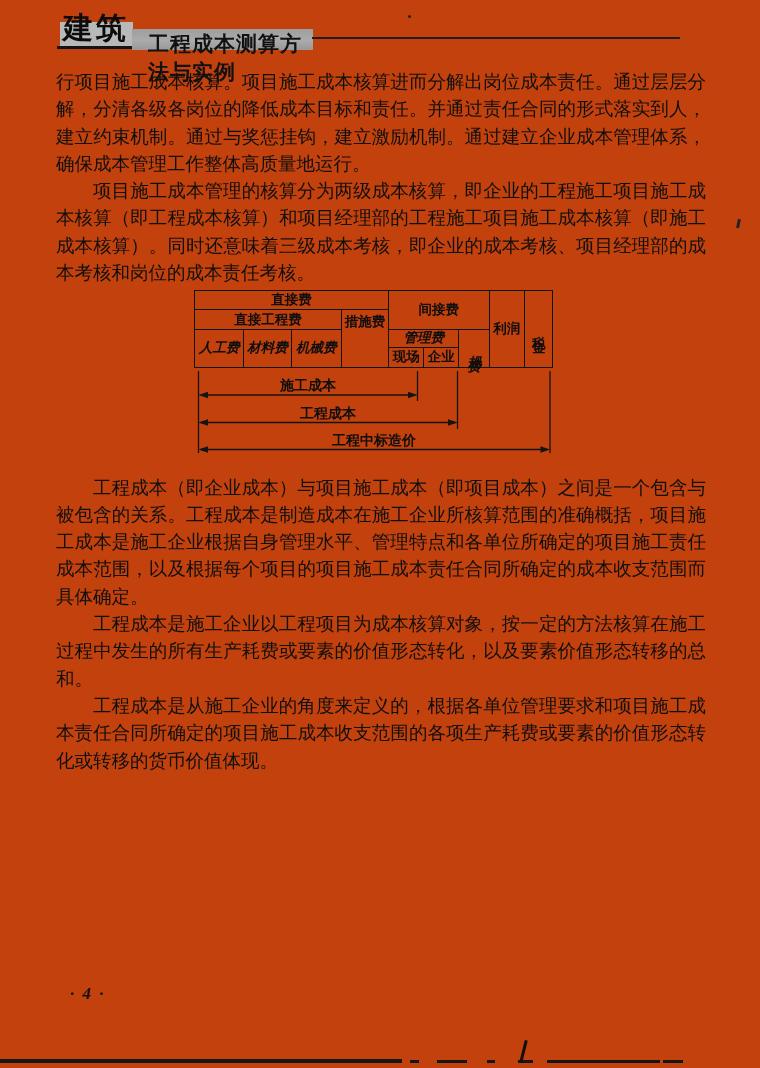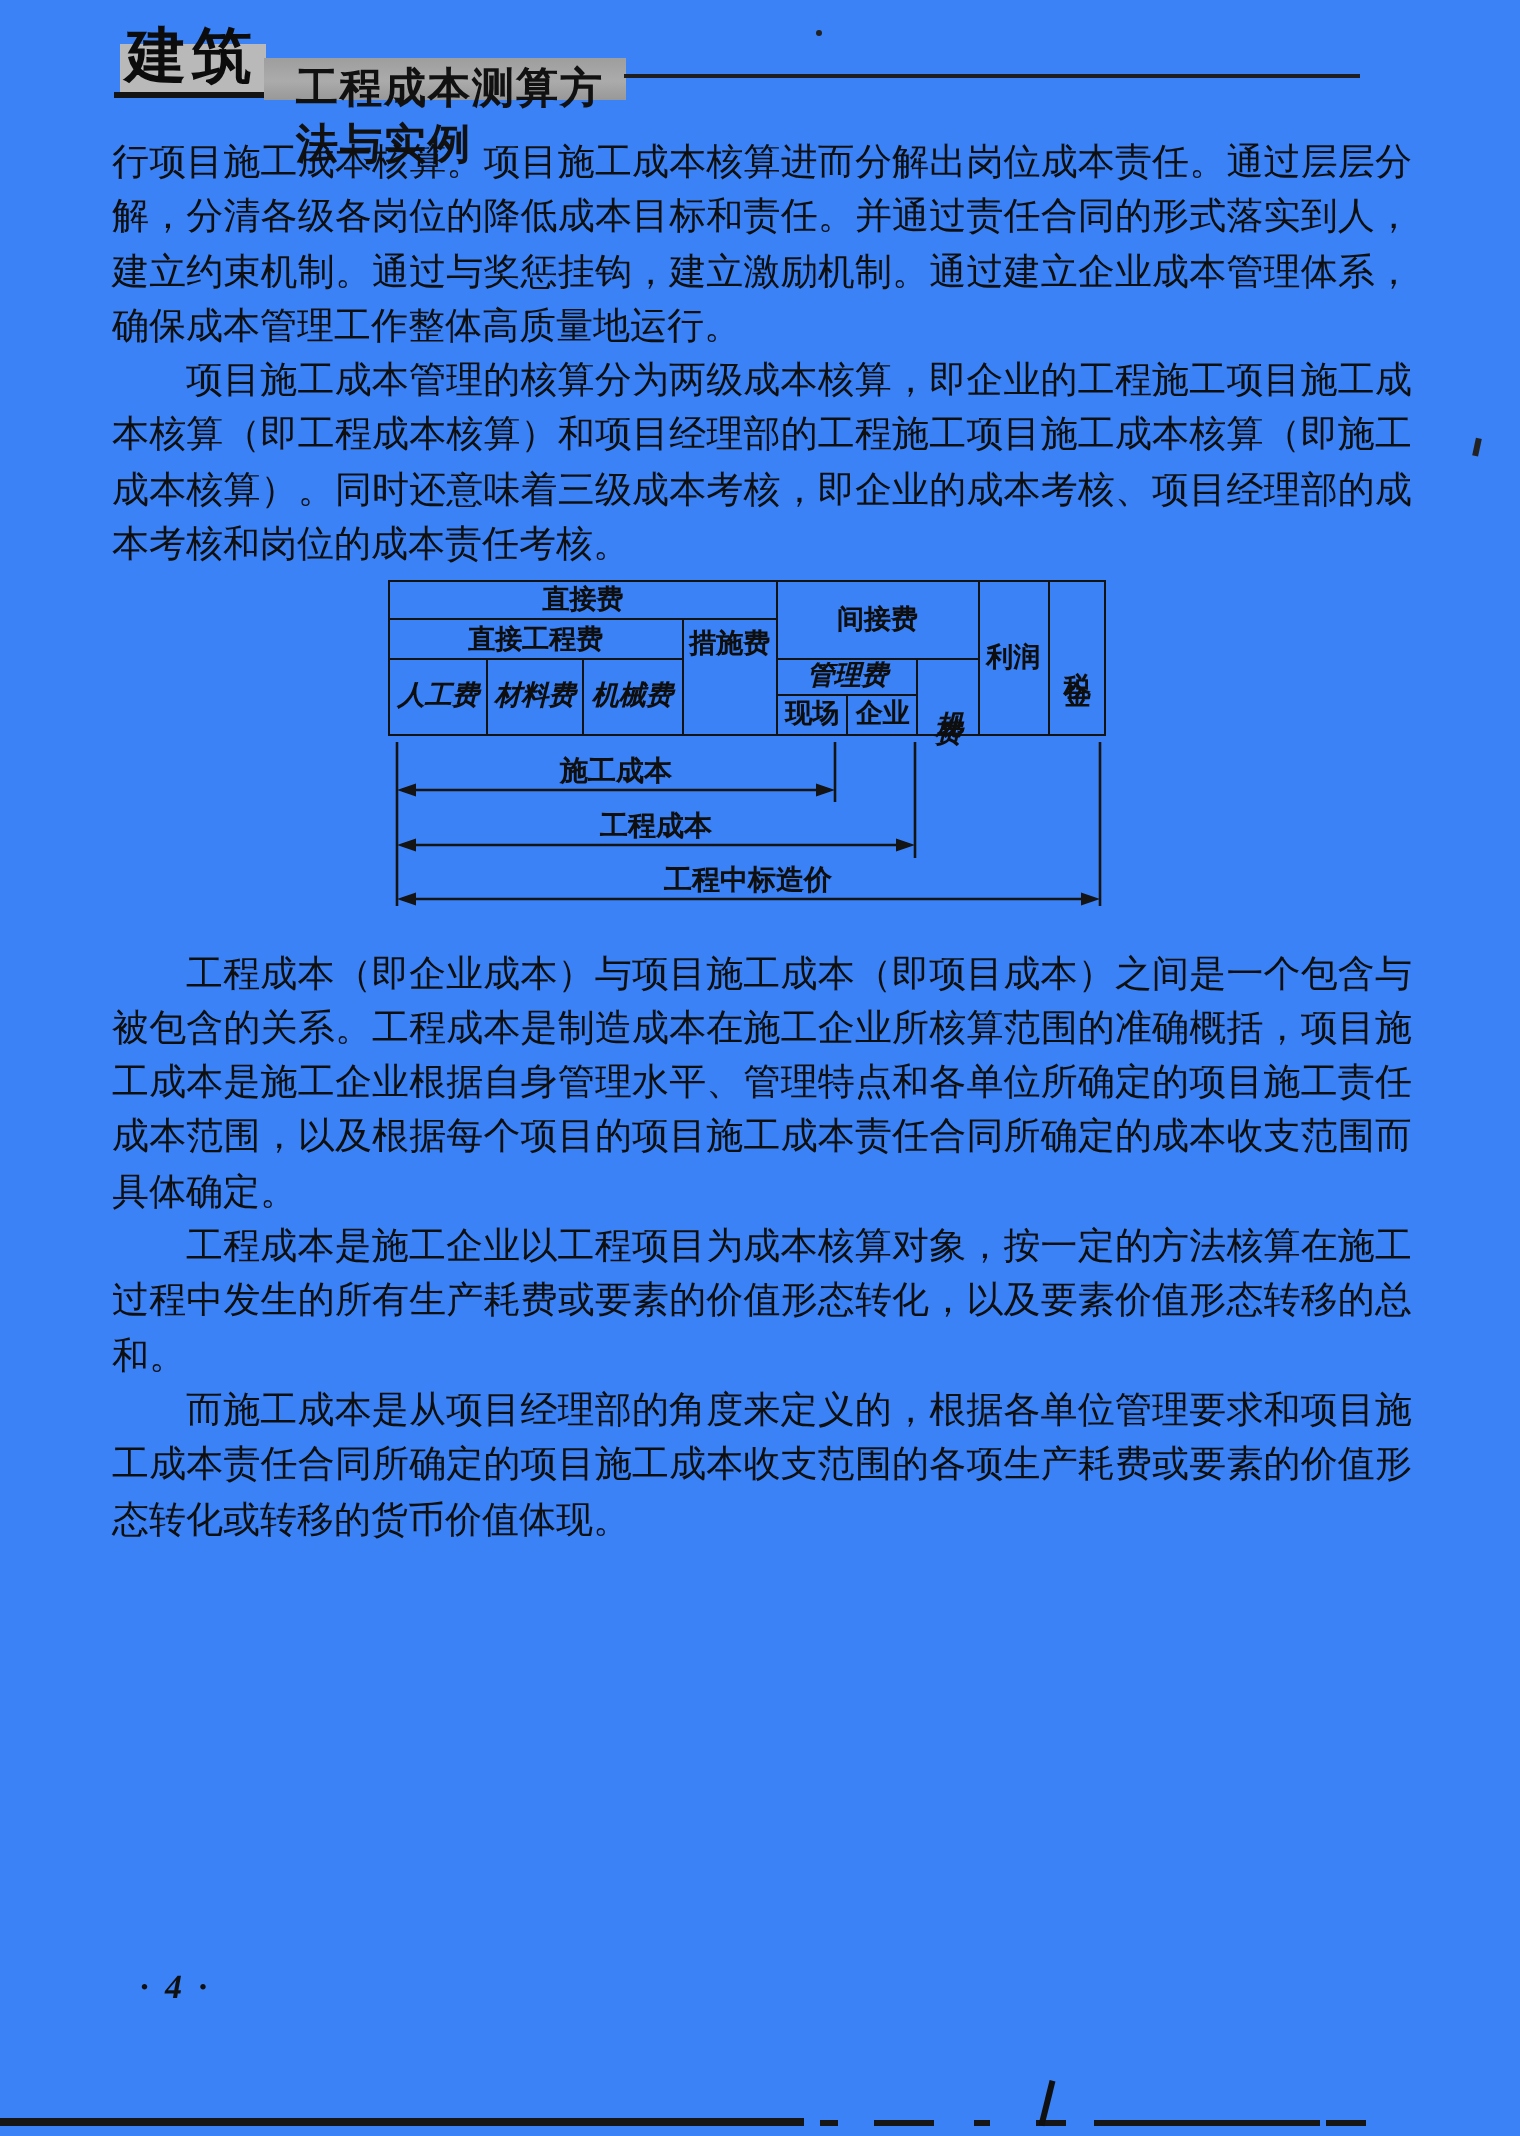--- a/index.html
+++ b/index.html
@@ -1,17 +1,17 @@
 <!DOCTYPE html>
 <html><head>
 <meta charset="utf-8">
 <style>
   html,body { margin:0; padding:0; background:#ffffff; }
   .page {
-    position:relative; width:760px; height:1068px; background:#3b82f6;
+    position:relative; width:760px; height:1068px; background:#c2410c;
     font-family:"Liberation Serif", serif; color:#101010; overflow:hidden;
   }
 
   
   .hdr-logo-box { position:absolute; left:60px; top:22px; width:73px; height:25px;
     background:#b9b9b9; }
   .hdr-logo { position:absolute; left:63px; top:8px; font-family:"Liberation Sans", sans-serif;
     font-weight:bold; font-size:30px; letter-spacing:3px; color:#0c0c0c; }
   .hdr-logo-underline { position:absolute; left:57px; top:46px; width:76px; height:2.5px; background:#141414; }
   .hdr-strip { position:absolute; left:132px; top:29px; width:181px; height:21px;
@@ -131,21 +131,21 @@
         </g>
         <text x="114" y="21">施工成本</text>
         <text x="134" y="48.5">工程成本</text>
         <text x="180" y="75.5">工程中标造价</text>
       </svg>
 
     </figure>
 
     <p class="para indent">工程成本（即企业成本）与项目施工成本（即项目成本）之间是一个包含与被包含的关系。工程成本是制造成本在施工企业所核算范围的准确概括，项目施工成本是施工企业根据自身管理水平、管理特点和各单位所确定的项目施工责任成本范围，以及根据每个项目的项目施工成本责任合同所确定的成本收支范围而具体确定。</p>
     <p class="para indent">工程成本是施工企业以工程项目为成本核算对象，按一定的方法核算在施工过程中发生的所有生产耗费或要素的价值形态转化，以及要素价值形态转移的总和。</p>
-    <p class="para indent">而施工成本是从项目经理部的角度来定义的，根据各单位管理要求和项目施工成本责任合同所确定的项目施工成本收支范围的各项生产耗费或要素的价值形态转化或转移的货币价值体现。</p>
+    <p class="para indent">工程成本是从施工企业的角度来定义的，根据各单位管理要求和项目施工成本责任合同所确定的项目施工成本收支范围的各项生产耗费或要素的价值形态转化或转移的货币价值体现。</p>
   </div>
 
   <div class="page-num">· 4 ·</div>
 
   <div class="art" style="left:0; top:1059px; width:402px; height:3.5px;"></div>
   <div class="art" style="left:410px; top:1060px; width:9px; height:3px;"></div>
   <div class="art" style="left:437px; top:1060px; width:30px; height:3px;"></div>
   <div class="art" style="left:487px; top:1060px; width:8px; height:3px;"></div>
   <div class="art" style="left:518px; top:1060px; width:15px; height:3px;"></div>
   <div class="art" style="left:547px; top:1060px; width:113px; height:2.5px;"></div>

